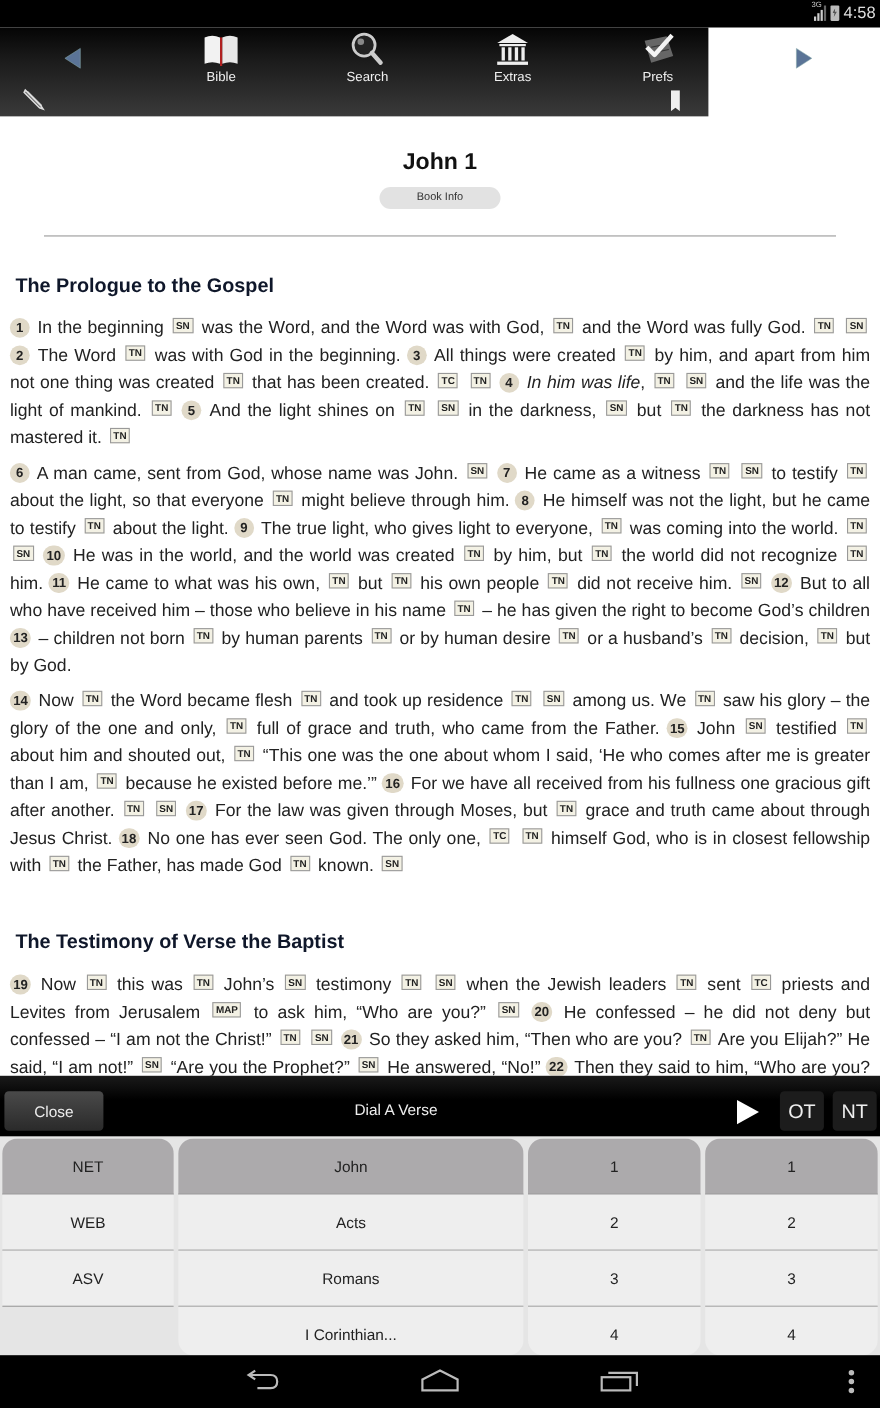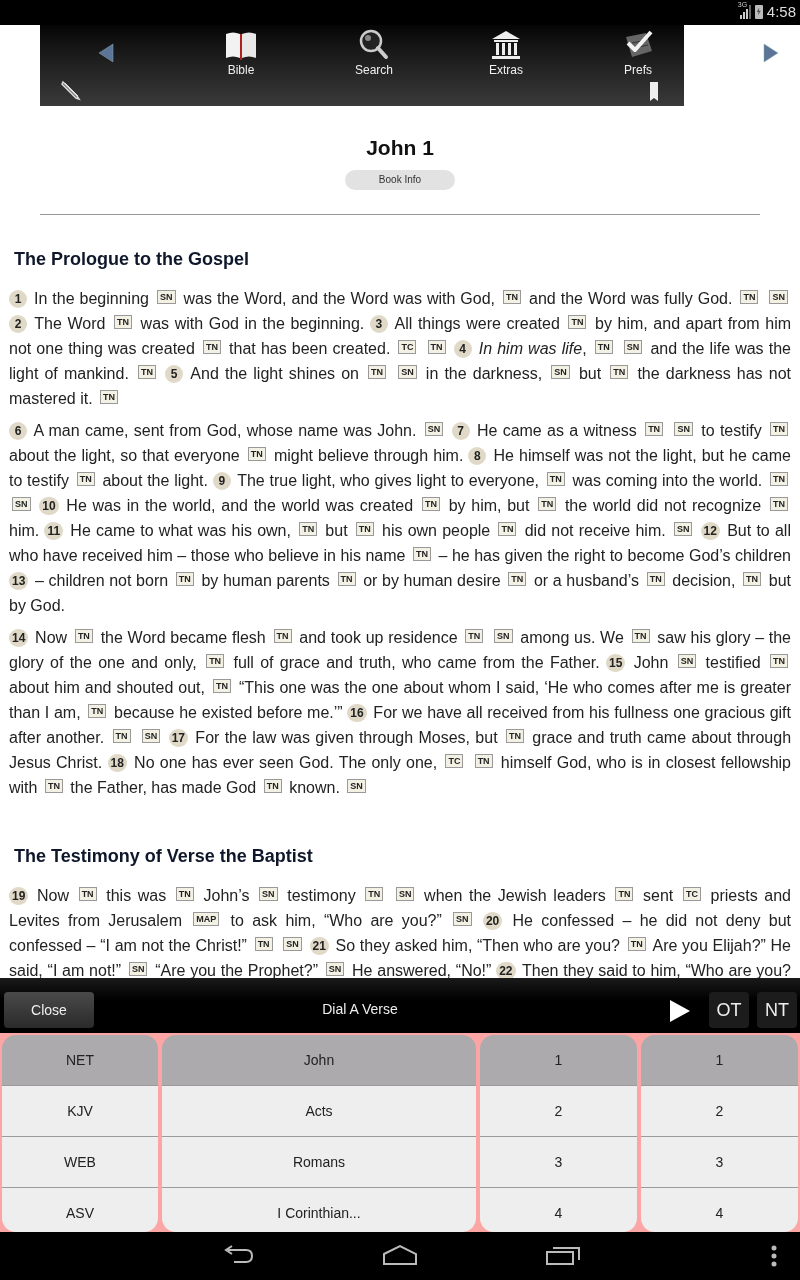--- a/index.html
+++ b/index.html
@@ -5,40 +5,40 @@
   * { box-sizing: border-box; margin: 0; padding: 0; }
   html, body { width: 800px; height: 1280px; overflow: hidden; background: #fff; font-family: "Liberation Sans", "DejaVu Sans", sans-serif; }
   .status-bar { position: absolute; top: 0; left: 0; width: 800px; height: 25px; background: #000; color: #ddd; }
   .status-bar .right { position: absolute; right: 4px; top: 3px; display: flex; align-items: center; gap: 4px; font-size: 15px; }
   .sig { display: inline-flex; align-items: flex-end; gap: 1px; height: 14px; position: relative; }
   .sig i { display: block; width: 2px; background: #ccc; }
   .sig .g { position: absolute; left: -2px; top: -4px; font-size: 7px; font-style: normal; color: #ccc; }
   .batt { width: 8px; height: 14px; background: #bbb; border-radius: 1px; position: relative; }
   .batt::after { content: ""; position: absolute; left: 2px; top: 3px; width: 4px; height: 8px; background: #555; clip-path: polygon(60% 0, 0 55%, 45% 55%, 30% 100%, 100% 40%, 55% 40%); }
 
-  .toolbar { position: absolute; top: 25px; left: 0; width: 644px; height: 81px; background: linear-gradient(#050505, #1a1a1a 35%, #3a3a3a); margin-left: 40px; }
+  .toolbar { position: absolute; top: 25px; left: 0; width: 644px; height: 81px; background: linear-gradient(#050505, #1a1a1a 35%, #3a3a3a); }
   .nav-arrow { position: absolute; top: 17px; width: 20px; height: 22px; cursor: pointer; }
   .nav-arrow svg { width: 100%; height: 100%; }
   .tb-item { position: absolute; top: 4px; width: 90px; text-align: center; color: #f0f0f0; font-size: 12px; cursor: pointer; }
   .tb-item svg { display: block; margin: 0 auto 2px; width: 36px; height: 32px; }
   .pencil { position: absolute; left: 20px; top: 54px; width: 22px; height: 22px; }
   .bookmark { position: absolute; right: 25px; top: 57px; width: 10px; height: 19px; }
 
   .content { position: absolute; top: 106px; left: 0; width: 800px; height: 872px; overflow: hidden; background: #fff; color: #222; }
   .chapter-title { text-align: center; font-weight: bold; font-size: 21px; margin-top: 30px; color: #111; }
   .book-info { display: block; margin: 10px auto 0; width: 110px; height: 20px; line-height: 20px; background: #e2e2e2; border-radius: 10px; text-align: center; font-size: 10px; color: #333; cursor: pointer; }
   .divider { margin: 24px 40px 0; height: 1px; background: #999; }
   .section-heading { font-weight: bold; font-size: 18px; color: #0f172a; padding: 0 14px; margin-top: 34px; }
   .para { font-size: 16px; line-height: 25px; padding: 0 9px; text-align: justify; color: #222; margin-top: 16px; }
   .para + .para { margin-top: 7px; }
   .vnum { display: inline-block; min-width: 18px; height: 18px; line-height: 18px; padding: 0 3px; border-radius: 9px; background: #e0d9c8; color: #222; font-size: 12px; font-weight: bold; text-align: center; margin: 0 2px 0 0; vertical-align: 1px; }
   .note { display: inline-block; height: 14px; line-height: 12px; padding: 0 2px; border: 1px solid #999; background: #f3f1e4; font-size: 9px; font-weight: bold; color: #222; vertical-align: 4px; margin: 0 3px; cursor: pointer; }
   .section2 { margin-top: 46px; }
 
-  .dial { position: absolute; top: 978px; left: 0; width: 800px; height: 300px; background: #fca5a5; }
+  .dial { position: absolute; top: 978px; left: 0; width: 800px; height: 300px; background: #e5e5e5; }
   .dial-header { position: absolute; top: 0; left: 0; width: 800px; height: 55px; background: linear-gradient(#1a1a1a, #000 40%); }
   .close-btn { position: absolute; left: 4px; top: 14px; width: 90px; height: 36px; background: linear-gradient(#4a4a4a, #2a2a2a); border-radius: 4px; color: #eee; font-size: 14px; text-align: center; line-height: 36px; cursor: pointer; }
   .dial-title { position: absolute; left: 260px; width: 200px; top: 23px; text-align: center; color: #eee; font-size: 14px; }
   .play-btn { position: absolute; left: 666px; top: 20px; width: 26px; height: 26px; cursor: pointer; }
   .ot-btn, .nt-btn { position: absolute; top: 14px; width: 40px; height: 36px; background: #1c1c1c; border-radius: 4px; color: #eee; font-size: 18px; text-align: center; line-height: 36px; cursor: pointer; }
   .ot-btn { left: 709px; } .nt-btn { left: 757px; }
   .wheels { position: absolute; top: 57px; left: 0; width: 800px; height: 197px; }
   .wheel { position: absolute; top: 0; height: 197px; overflow: hidden; border-radius: 14px; }
   .wheel .cell { height: 51px; line-height: 50px; text-align: center; font-size: 14px; color: #222; background: #eeeeee; border-bottom: 1px solid #9a9a9a; cursor: pointer; }
   .wheel .cell.sel { background: #acaaac; }
@@ -156,21 +156,20 @@
       <svg viewBox="0 0 26 26" width="26" height="26">
           <polygon points="4,2 24,13 4,24" fill="#fff"></polygon>
         </svg>
     </div>
     <div class="ot-btn">OT</div>
     <div class="nt-btn">NT</div>
   </div>
   <div class="wheels">
     <div class="wheel" style="left:2px;width:156px">
         <div class="cell sel">NET</div>
-        <div class="cell">KJV</div>
         <div class="cell">WEB</div>
         <div class="cell">ASV</div>
       </div>
     <div class="wheel" style="left:162px;width:314px">
         <div class="cell sel">John</div>
         <div class="cell">Acts</div>
         <div class="cell">Romans</div>
         <div class="cell">I Corinthian...</div>
       </div>
     <div class="wheel" style="left:480px;width:157px">

